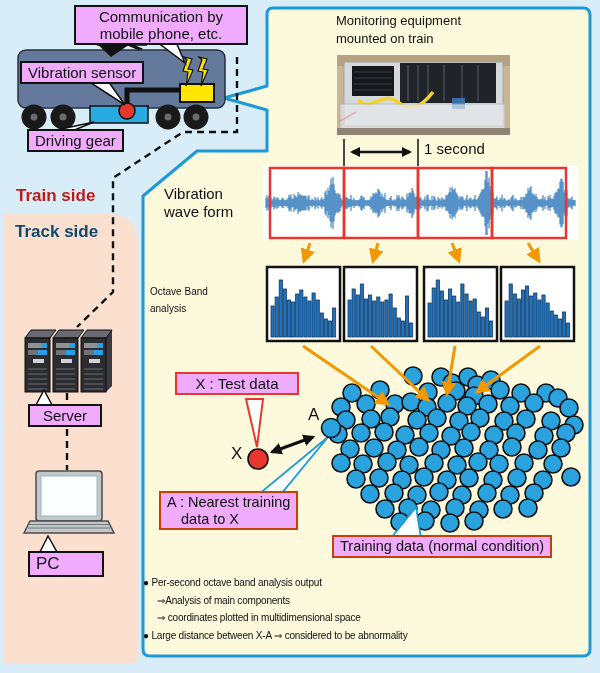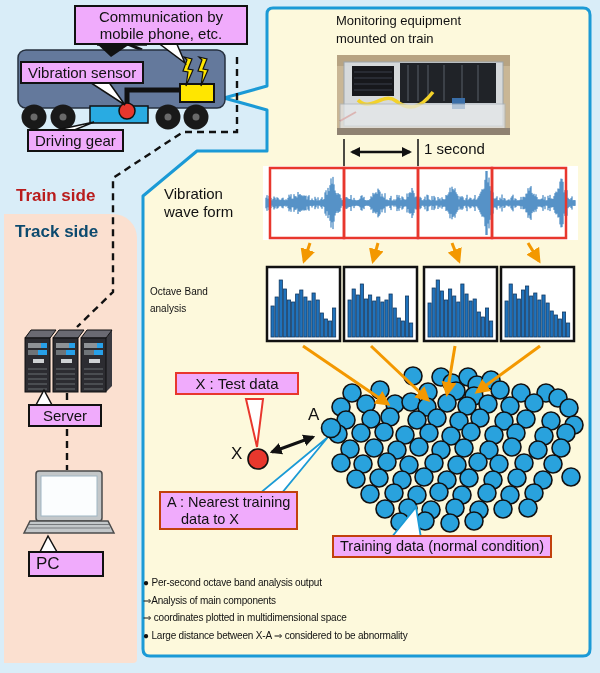--- a/index.html
+++ b/index.html
@@ -7,21 +7,21 @@
           font-family:"Liberation Sans","DejaVu Sans",sans-serif;color:#111;}
   svg{position:absolute;left:0;top:0;}
   .wbox{position:absolute;background:#f0abfc;border:2px solid #111;font-size:15px;
         padding:1px 6px;white-space:nowrap;line-height:17px;z-index:5;}
   .plain{position:absolute;white-space:nowrap;z-index:5;}
   .side-label{font-weight:bold;font-size:17px;}
   .redbox{border:2.5px solid #e8372d;text-align:center;}
   .bluebox{border:2px solid #c2410c;}
   .bullets{position:absolute;left:143px;top:574px;width:448px;font-size:10px;
            line-height:17.5px;z-index:5;letter-spacing:-0.2px;}
-  .bullets .ind{}
+  .bullets .ind{padding-left:14px;}
   .track-bg{position:absolute;left:4px;top:214px;width:133px;height:449px;
             background:#fbe0d0;border-radius:0 24px 4px 0;}
 </style>
 </head>
 <body>
 
 <div class="canvas">
 
   <div class="track-bg"></div>
 

